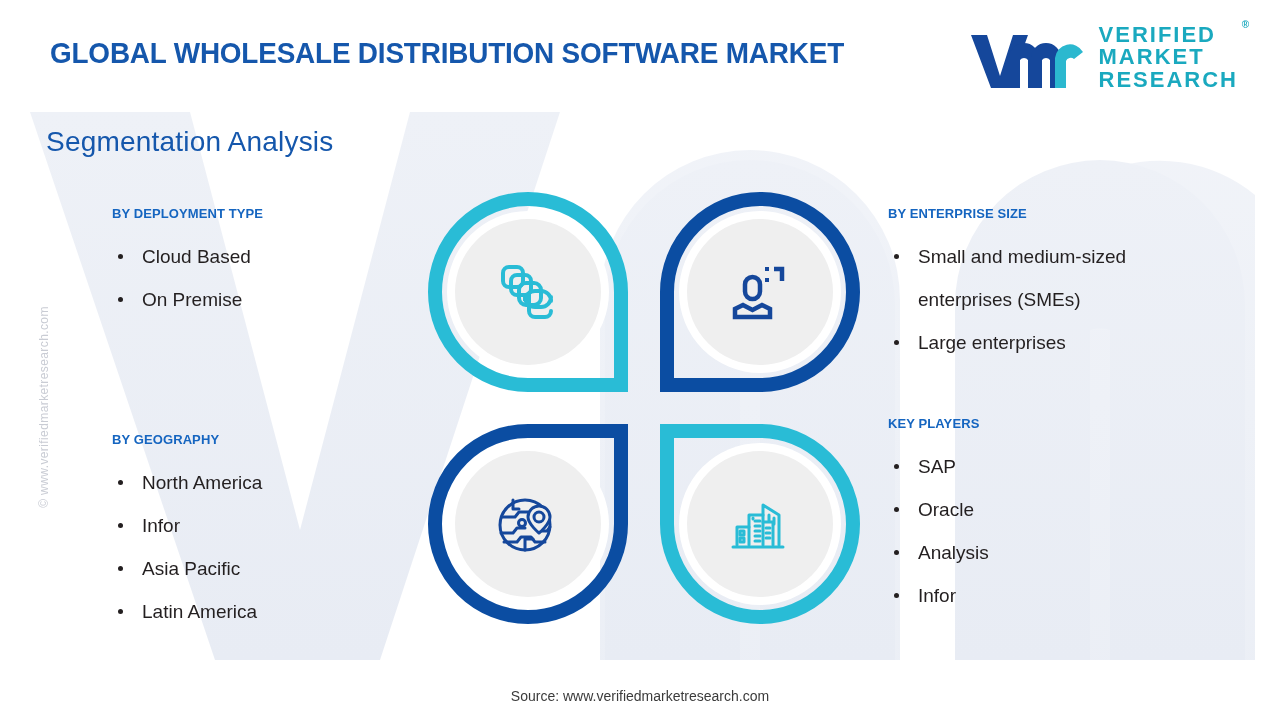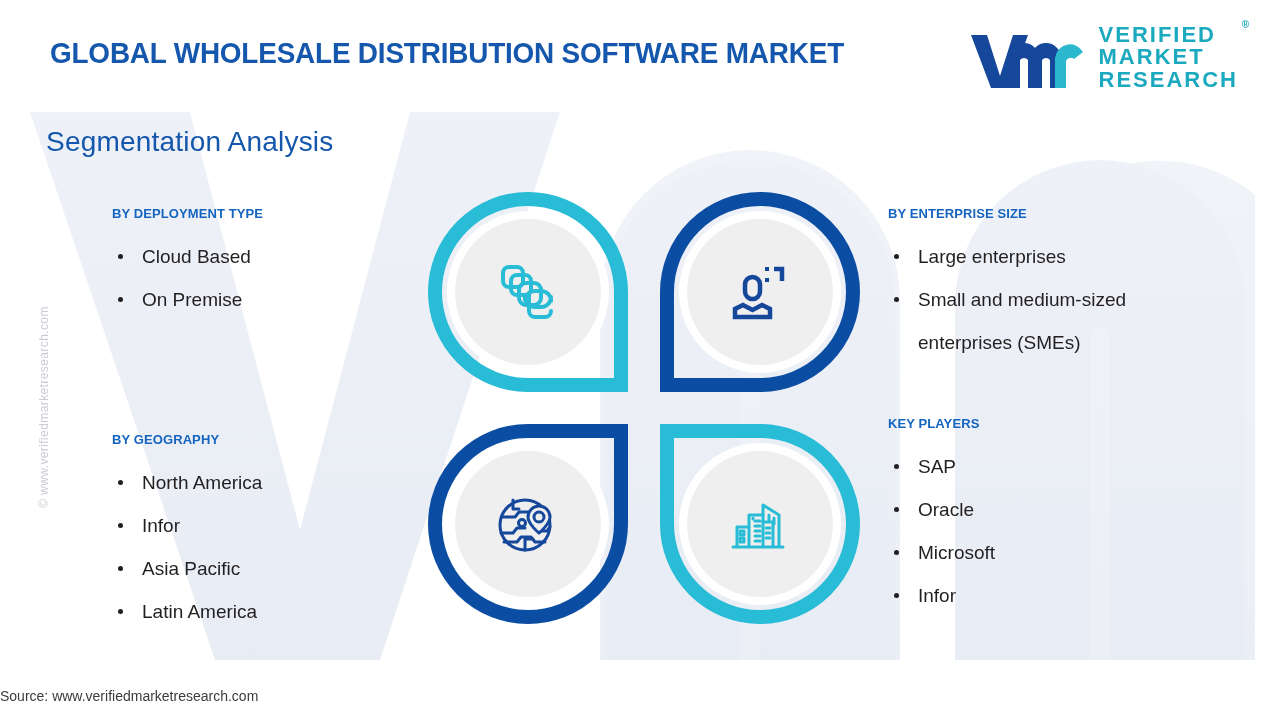--- a/index.html
+++ b/index.html
@@ -207,20 +207,21 @@
     text-align: center;
     z-index: 4;
   }
 
   
   #footer-source {
     position: absolute;
     left: 0;
     top: 688px;
     width: 1280px;
+    text-align: center;
     font-size: 14px;
     color: #3b3b3b;
     z-index: 4;
   }
 </style>
 </head>
 <body>
 
 <div id="page">
 
@@ -305,45 +306,45 @@
       <li class="bullet-item">
         <span class="dot"></span>
         <span>Latin America</span>
       </li>
     </ul>
   </div>
 
   <div class="block" id="block-enterprise">
     <div class="block-title">BY ENTERPRISE SIZE</div>
     <ul class="bullet-list">
+      <li class="bullet-item wrap">
+        <span class="dot"></span>
+        <span>Small and medium-sized enterprises (SMEs)</span>
+      </li>
       <li class="bullet-item">
         <span class="dot"></span>
         <span>Large enterprises</span>
-      </li>
-      <li class="bullet-item wrap">
-        <span class="dot"></span>
-        <span>Small and medium-sized enterprises (SMEs)</span>
       </li>
     </ul>
   </div>
 
   <div class="block" id="block-keyplayers">
     <div class="block-title">KEY PLAYERS</div>
     <ul class="bullet-list">
       <li class="bullet-item">
         <span class="dot"></span>
         <span>SAP</span>
       </li>
       <li class="bullet-item">
         <span class="dot"></span>
         <span>Oracle</span>
       </li>
       <li class="bullet-item">
         <span class="dot"></span>
-        <span>Microsoft</span>
+        <span>Analysis</span>
       </li>
       <li class="bullet-item">
         <span class="dot"></span>
         <span>Infor</span>
       </li>
     </ul>
   </div>
 
   <div id="petals">
 

